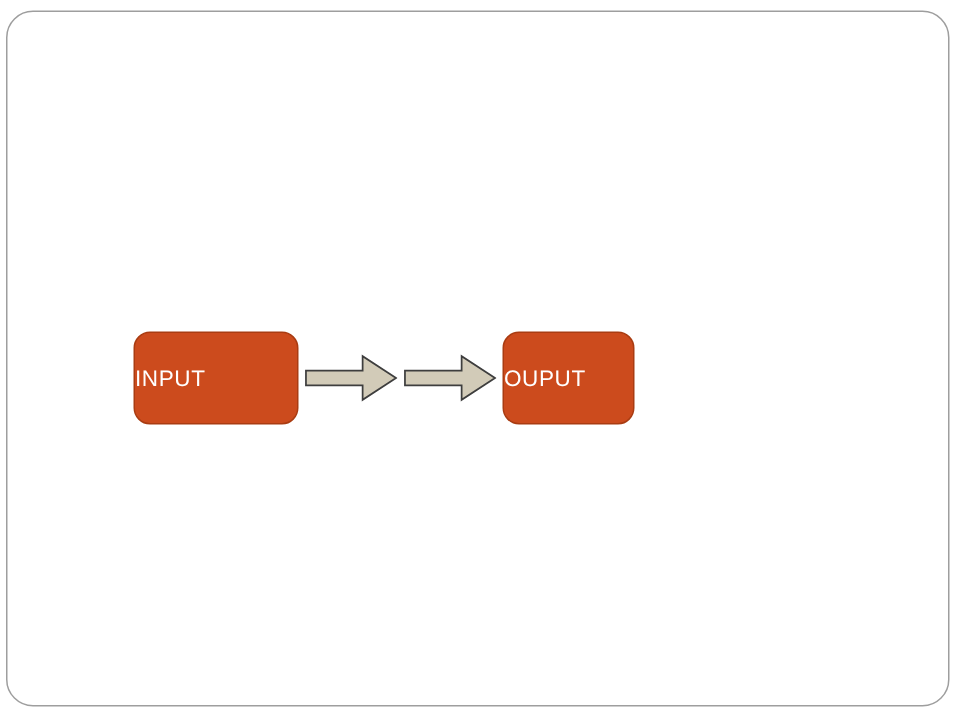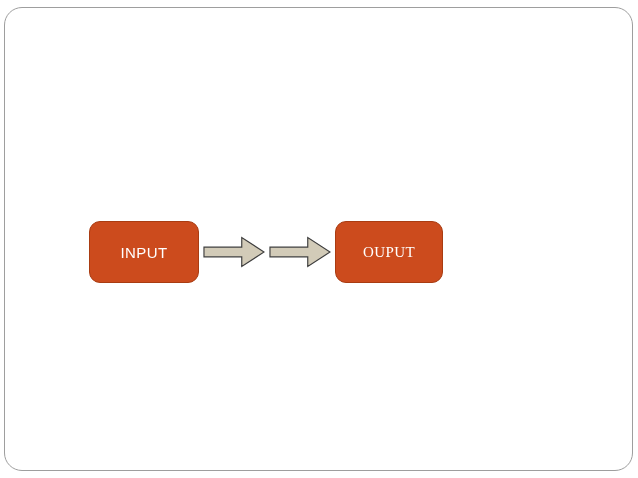--- a/index.html
+++ b/index.html
@@ -41,33 +41,33 @@
     top: 213px;
     height: 62px;
     display: flex;
     align-items: center;
     gap: 4px;
   }
   .step-box {
     height: 62px;
     display: flex;
     align-items: center;
-    justify-content: center;
+    justify-content: flex-start;
     background: var(--box-fill);
     border: 1px solid var(--box-border);
     border-radius: 11px;
     color: var(--box-text);
     font-size: 15px;
     letter-spacing: 0.4px;
     text-align: center;
     flex: 0 0 auto;
   }
   .step-box.w1 { width: 110px; }
   .step-box.w2 { width: 110px; }
-  .step-box.w3 { width: 108px; font-family: Liberation Serif, serif; }
+  .step-box.w3 { width: 88px; }
   .flow-arrow {
     width: 62px;
     height: 36px;
     flex: 0 0 auto;
     display: block;
   }
 </style>
 </head>
 <body>
 

